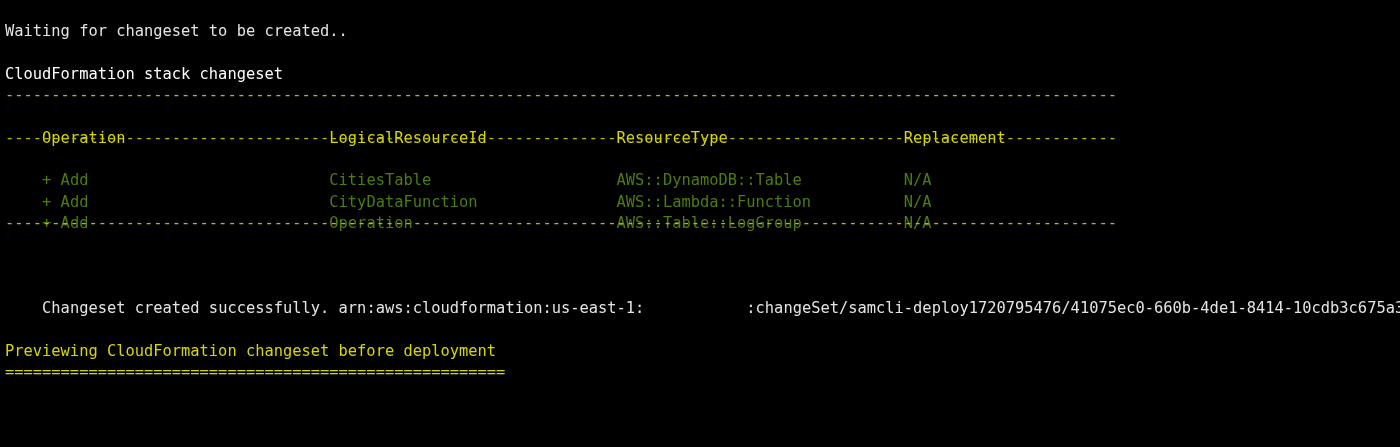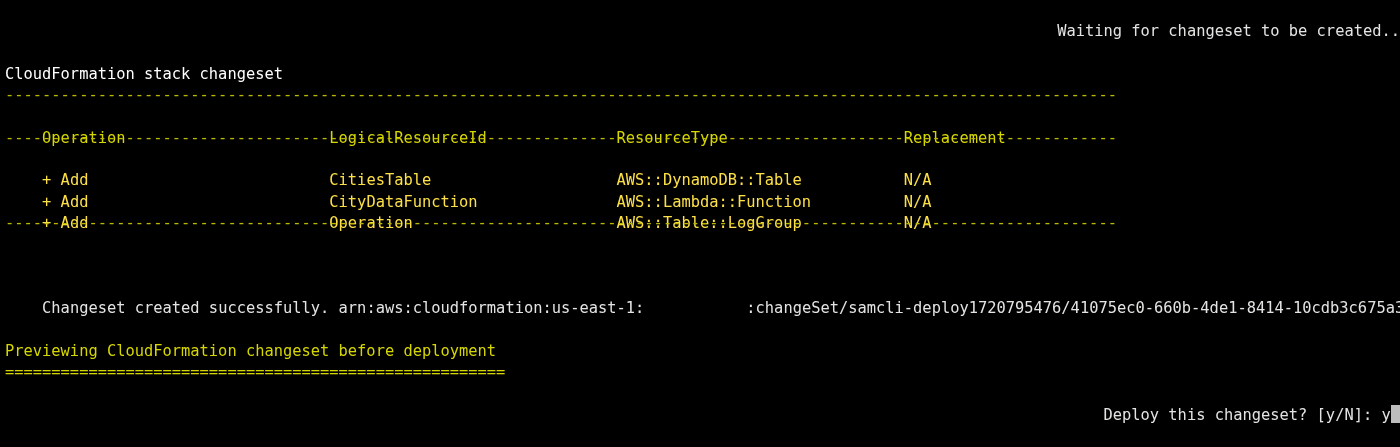--- a/index.html
+++ b/index.html
@@ -18,25 +18,25 @@
     padding: 0;
     box-sizing: border-box;
     overflow: hidden;
     cursor: text;
   }
   .line {
     height: 21.3px;
     white-space: pre;
     padding-left: 5px;
   }
-  .white      { color: #e4e4e2; text-align: right; }
+  .white      { color: #e4e4e2; }
   .bold-white { color: #ffffff; font-weight: normal; }
   .yellow     { color: #d7d700; }
   .dim-yellow { color: #b9b900; }
-  .green      { color: #fde047; }
+  .green      { color: #4d7c0f; }
   .col {
     display: inline-block;
     width: 31ch;
     vertical-align: top;
   }
   .cursor-block {
     display: inline-block;
     width: 1ch;
     height: 18px;
     background: #bdbdbd;
@@ -87,17 +87,14 @@
     <span>Changeset created successfully. arn:aws:cloudformation:us-east-1:</span><span>           </span><span>:changeSet/samcli-deploy1720795476/41075ec0-660b-4de1-8414-10cdb3c675a3</span>
   </div>
 
   <div class="line"></div>
   <div class="line"></div>
 
   <div class="line yellow">Previewing CloudFormation changeset before deployment</div>
 
   <div class="line yellow">======================================================</div>
 
-  <div class="line white">
-    <span>Deploy this changeset? [y/N]: y</span><span class="cursor-block"></span>
-  </div>
 
 </div>
 
 </body></html>

